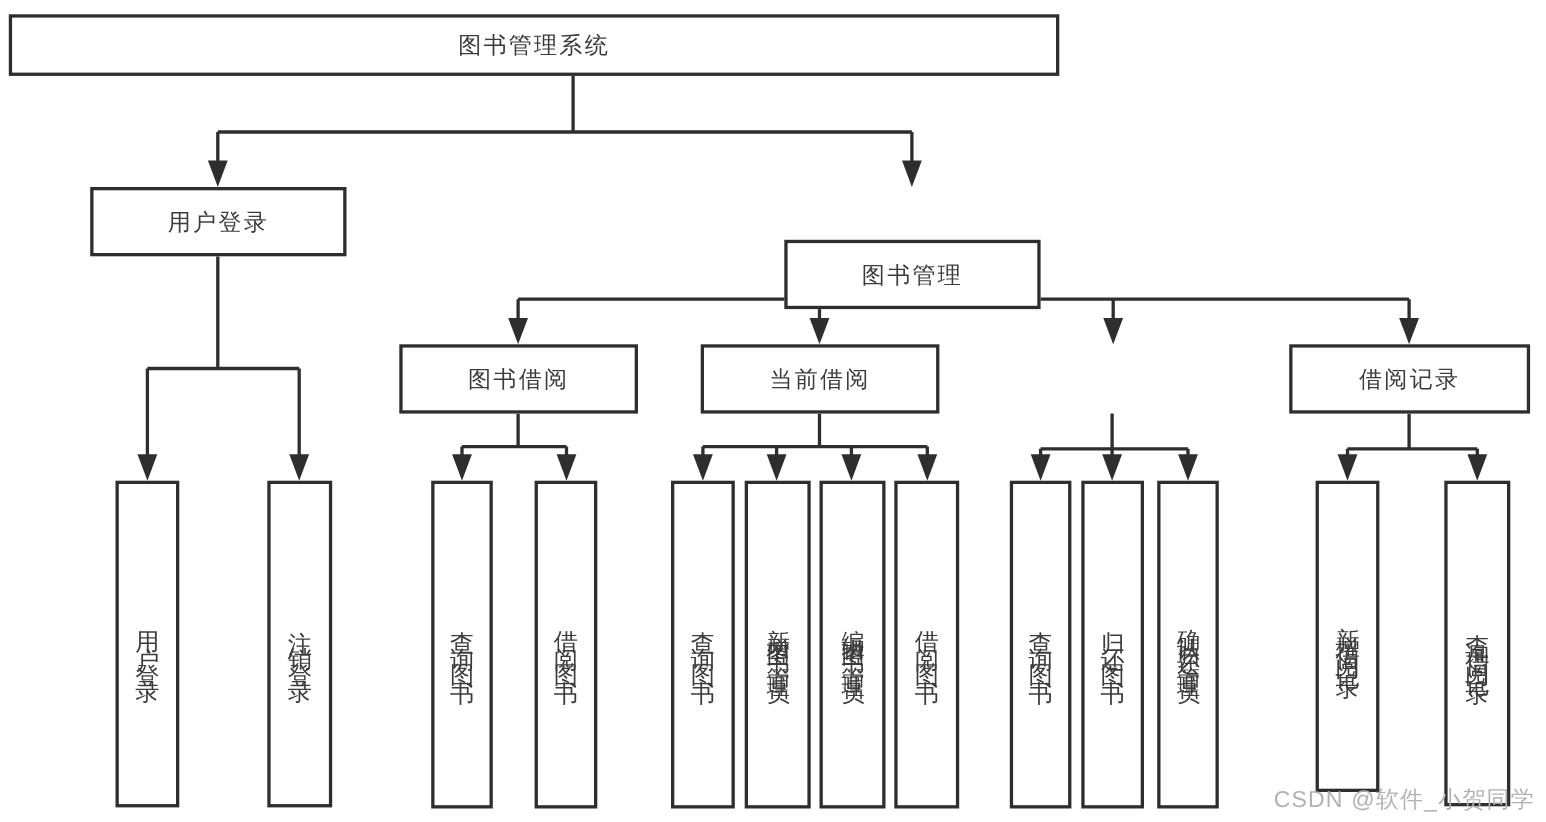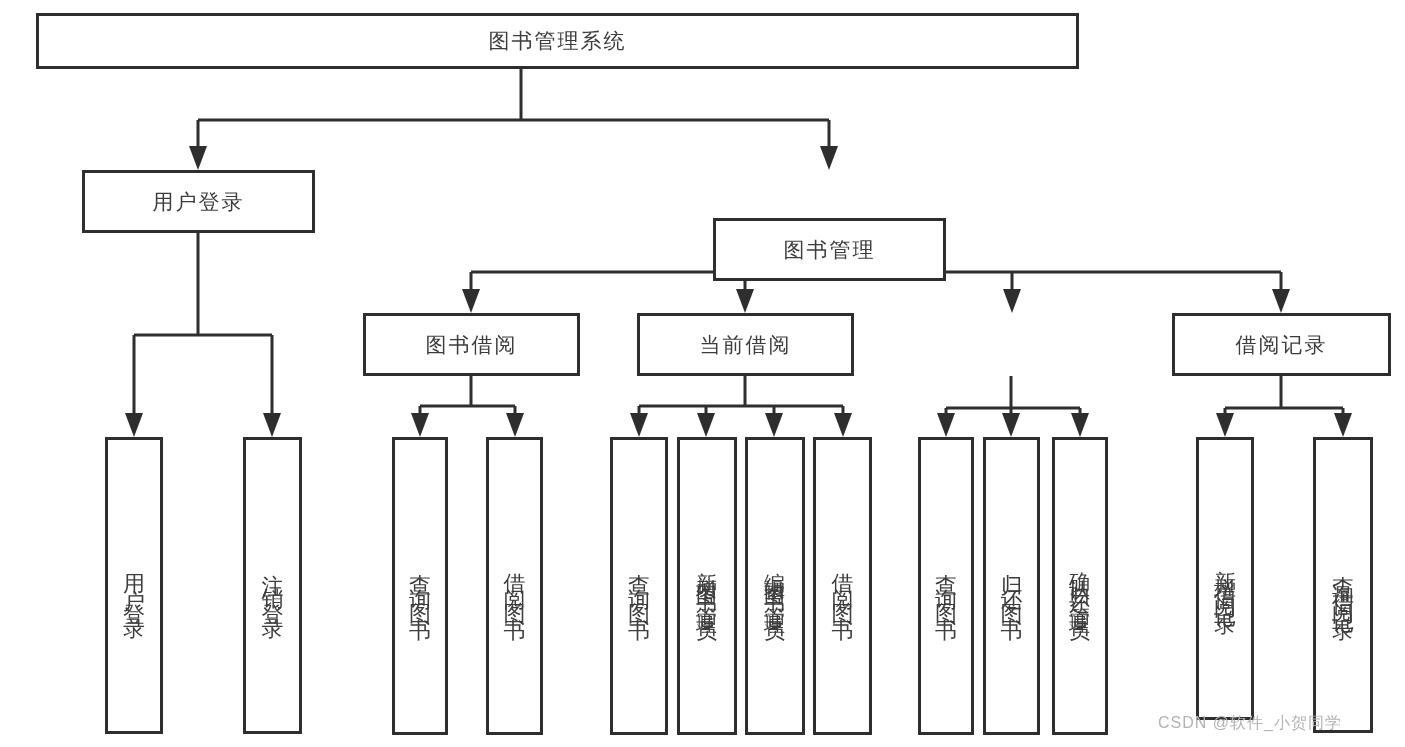--- a/index.html
+++ b/index.html
@@ -37,21 +37,21 @@
     text-orientation: mixed;
     line-height: 1;
   }
   .len4 { font-size: 22px; letter-spacing: 15px; }
   .len6 { font-size: 22px; letter-spacing: 9px; }
   .len9 { font-size: 21px; letter-spacing: 7px; }
   .watermark {
     position: absolute;
     left: 1158px;
     top: 713px;
-    font-size: 16px;
+    font-size: 21px;
     letter-spacing: 1px;
     color: #b2b2b2;
     white-space: nowrap;
     z-index: 5;
   }
   .wire { stroke: #2e2e2e; stroke-width: 3; fill: none; }
   .head { fill: #2e2e2e; stroke: none; }
 </style>
 </head>
 <body>
@@ -87,21 +87,21 @@
     <path class="wire" d="M1011,376 V408 M946,408 H1080 M946,408 V416 M1011,408 V416 M1080,408 V416"></path>
     <polygon class="head" points="937,413 955,413 946,437"></polygon>
     <polygon class="head" points="1002,413 1020,413 1011,437"></polygon>
     <polygon class="head" points="1071,413 1089,413 1080,437"></polygon>
 
     <path class="wire" d="M1281,376 V408 M1225,408 H1343 M1225,408 V416 M1343,408 V416"></path>
     <polygon class="head" points="1216,413 1234,413 1225,437"></polygon>
     <polygon class="head" points="1334,413 1352,413 1343,437"></polygon>
   </svg>
 
-  <div class="node hbox" style="left:36px; top:13px; width:1043px; height:56px;">图书管理系统</div>
+  <div class="node hbox" style="left:8px; top:13px; width:955px; height:56px;">图书管理系统</div>
 
   <div class="node hbox" style="left:82px; top:170px; width:233px; height:63px;">用户登录</div>
   <div class="node hbox" style="left:713px; top:170px; width:233px; height:63px;margin-top:48px;">图书管理</div>
 
   <div class="node hbox" style="left:363px; top:313px; width:217px; height:63px;">图书借阅</div>
   <div class="node hbox" style="left:637px; top:313px; width:217px; height:63px;">当前借阅</div>
   <div class="node hbox" style="left:1172px; top:313px; width:219px; height:63px;">借阅记录</div>
 
   <div class="node vbox len4" style="left:105px; top:437px; width:58px; height:297px;">用户登录</div>
   <div class="node vbox len4" style="left:243px; top:437px; width:59px; height:297px;">注销登录</div>

